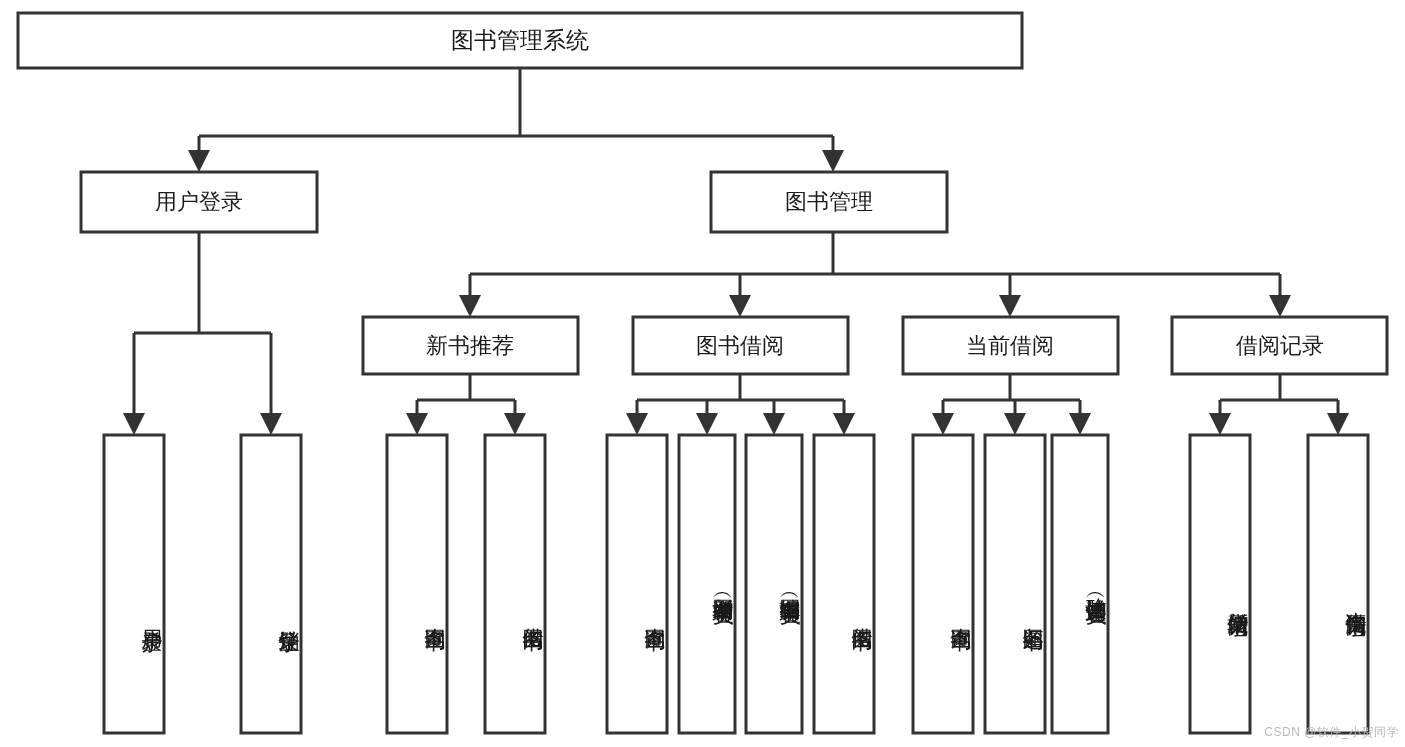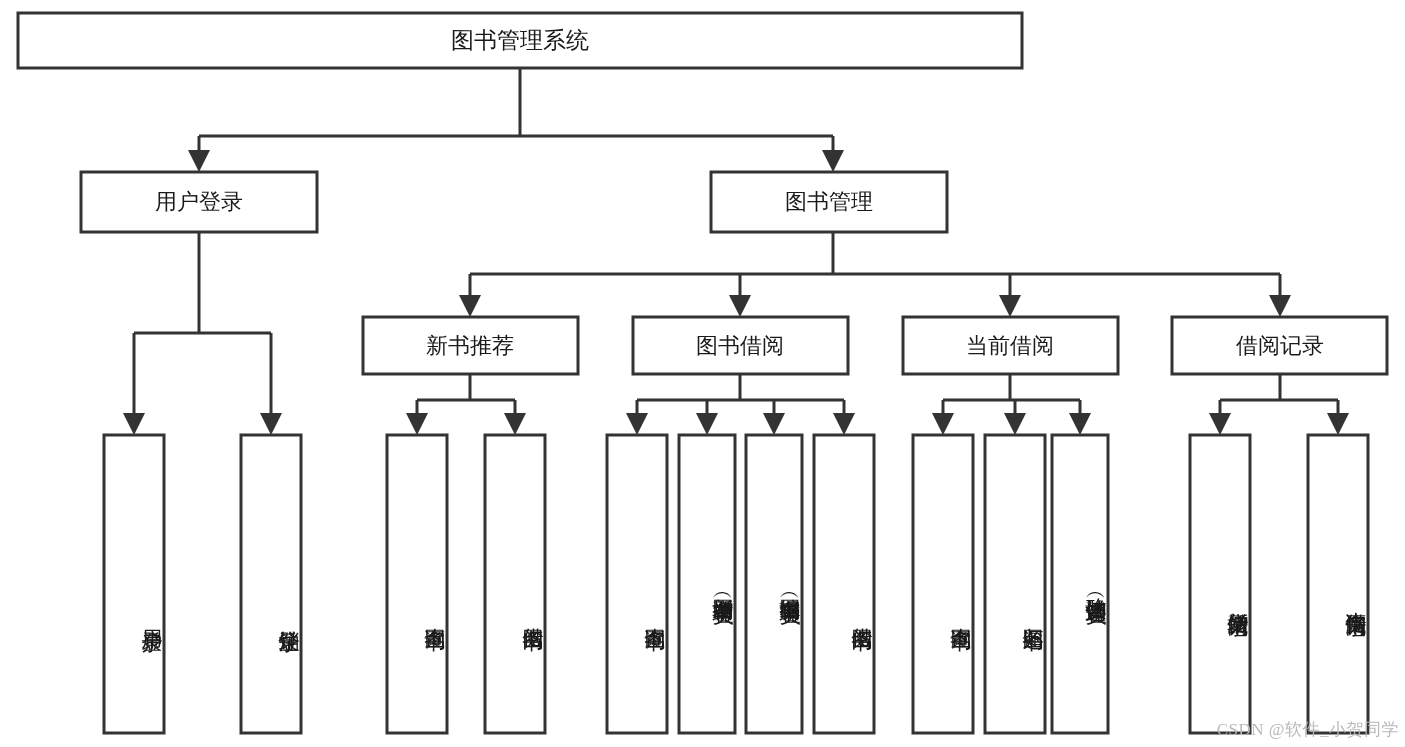--- a/index.html
+++ b/index.html
@@ -62,22 +62,22 @@
     display: flex;
     align-items: flex-start;
     justify-content: center;
     white-space: nowrap;
     pointer-events: none;
   }
   .watermark {
     position: absolute;
     right: 6px;
     bottom: 6px;
-    font-family: Liberation Serif, serif;
-    font-size: 17px;
+    font-family: Liberation Sans, sans-serif;
+    font-size: 12px;
     color: #b9b9b9;
     white-space: nowrap;
     letter-spacing: 0.5px;
   }
 </style>
 </head>
 <body>
 
 <div id="diagram-root">
 

